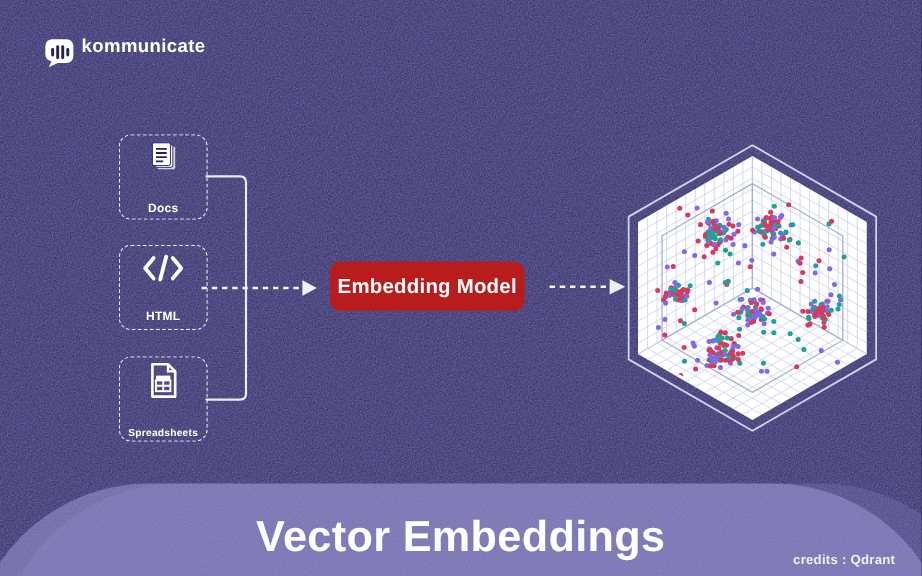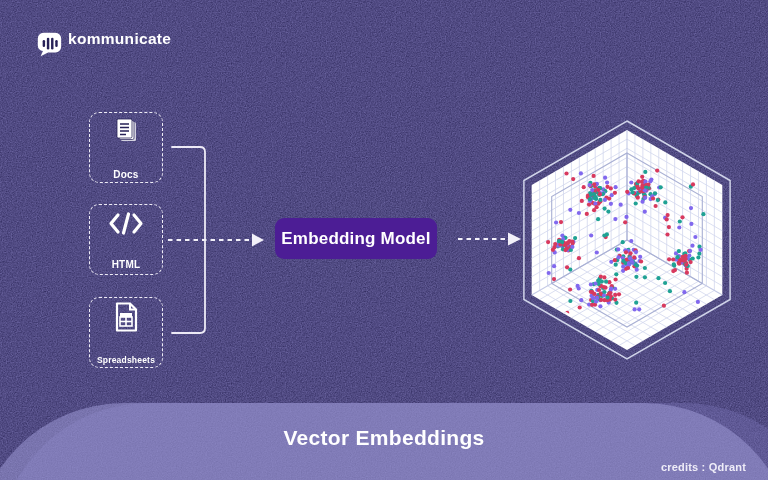--- a/index.html
+++ b/index.html
@@ -12,31 +12,31 @@
   .footer-echo{
     position:absolute;left:-2px;top:403px;width:836px;height:150px;z-index:2;
     border-radius:155px 155px 0 0;background:rgba(126,121,188,0.34);
   }
   .footer-main{
     position:absolute;left:-26px;top:403px;width:820px;height:150px;z-index:3;
     border-radius:150px 150px 0 0;background:rgba(160,156,215,0.52);
   }
   .footer-title{
     position:absolute;left:0;top:426px;width:768px;z-index:4;
-    text-align:center;color:#ffffff;font-size:21px;font-weight:800;letter-spacing:.3px;
+    text-align:center;color:#ffffff;font-size:36px;font-weight:800;letter-spacing:.3px;
   }
   .footer-credits{
     position:absolute;right:22px;top:461px;z-index:4;
     color:#efedf8;font-size:11px;font-weight:700;letter-spacing:.2px;
   }
   .logo{position:absolute;left:35px;top:30px;z-index:5;display:flex;gap:5px;}
   .logo-text{color:#ffffff;font-size:15.5px;font-weight:700;letter-spacing:.3px;}
   .diagram-svg{position:absolute;inset:0;z-index:5;}
   .source-box{
-    position:absolute;left:89px;width:74px;height:71px;z-index:6;box-sizing:border-box;
+    position:absolute;left:99px;width:74px;height:71px;z-index:6;box-sizing:border-box;
     border:1.6px dashed #eeecf6;border-radius:10px;
     display:flex;flex-direction:column;align-items:center;justify-content:center;gap:23px;
   }
   .source-label{color:#ffffff;font-size:10px;font-weight:700;letter-spacing:.2px;line-height:1;}
   .source-label.small{font-size:8.5px;}
   .model-button{
     position:absolute;left:275px;top:218px;width:162px;height:41px;z-index:6;
     border:none;border-radius:9px;background:#7b6af0;
     display:flex;align-items:center;justify-content:center;
     color:#ffffff;font-size:17px;font-weight:700;letter-spacing:.2px;
@@ -616,13 +616,13 @@
         <circle cx="682.5" cy="217.3" r="2.1" fill="#d8395e"></circle>
         <circle cx="667.6" cy="215.1" r="2.1" fill="#d8395e"></circle>
         <circle cx="567.1" cy="267.3" r="2.1" fill="#d8395e"></circle>
         <circle cx="591.0" cy="195.0" r="2.1" fill="#1fa294"></circle>
         <circle cx="561.0" cy="222.1" r="2.1" fill="#d8395e"></circle>
         <circle cx="573.2" cy="179.1" r="2.1" fill="#d8395e"></circle>
       </g>
   </g>
 </svg>
 
-<div class="model-button" style="background: #4c1d95;">Embedding Model</div>
+<div class="model-button" style="background: #b91c1c;">Embedding Model</div>
 
 </body></html>

